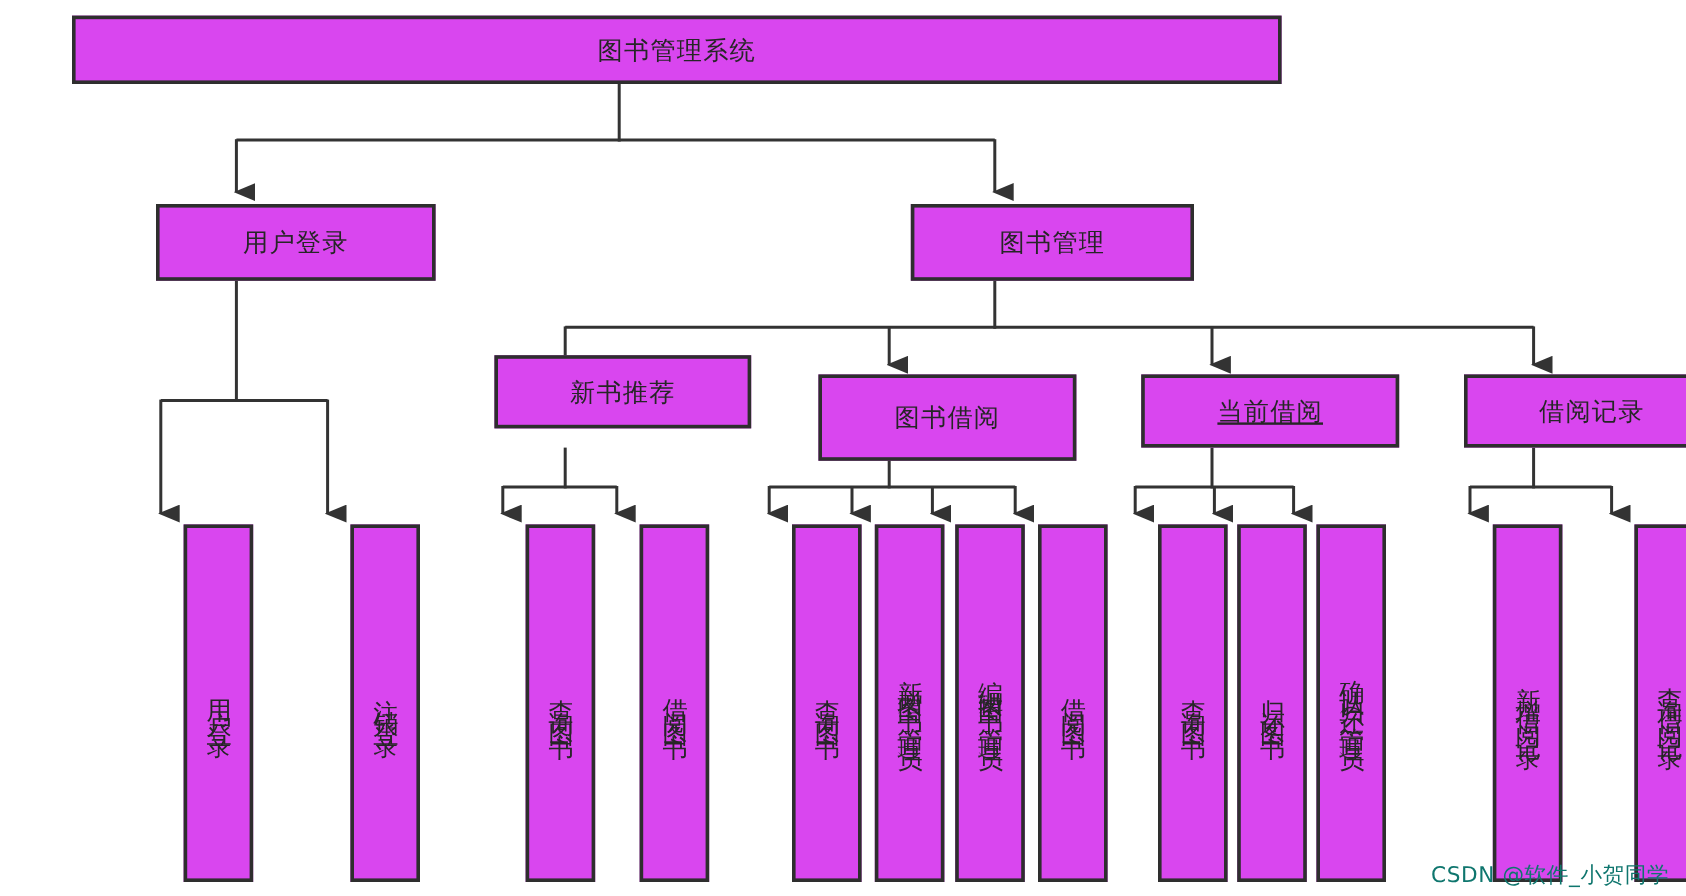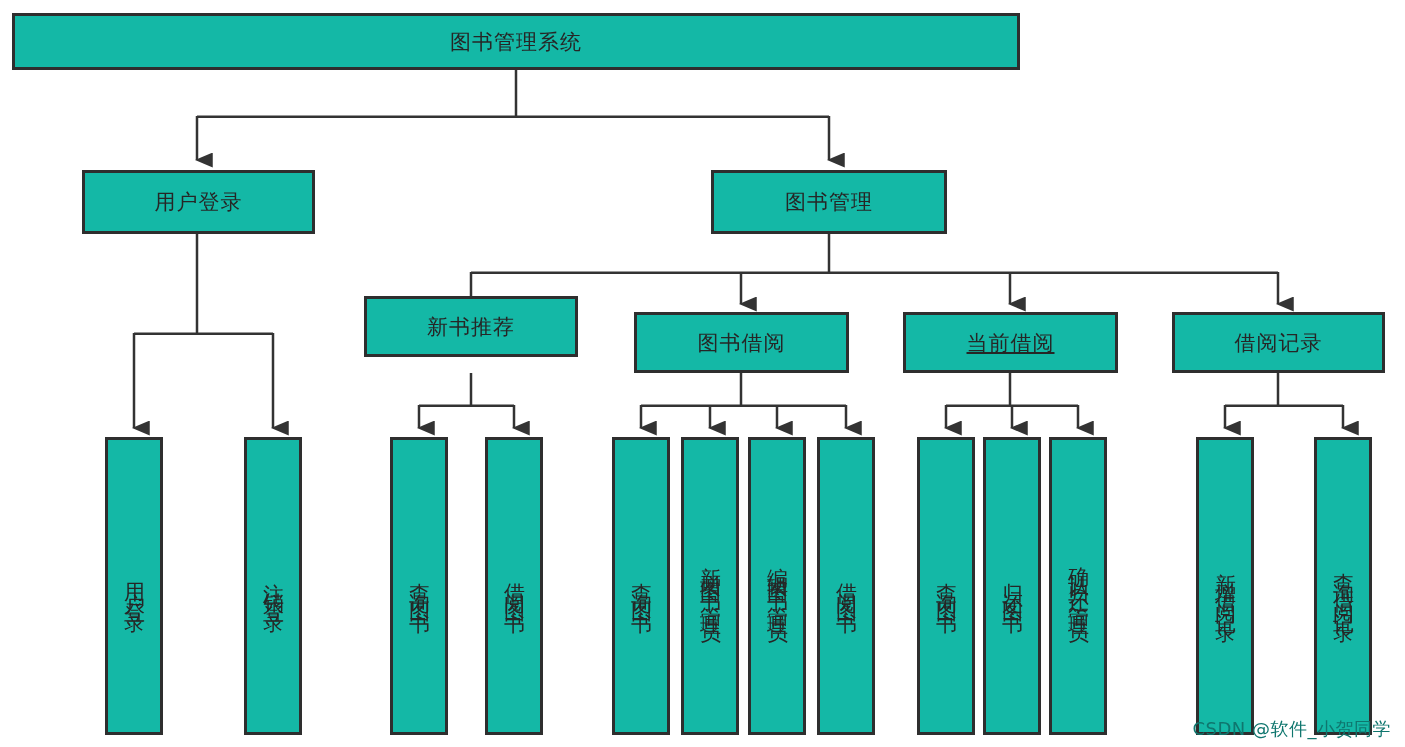--- a/index.html
+++ b/index.html
@@ -12,28 +12,29 @@
     overflow: hidden;
   }
   .connectors {
     position: absolute;
     left: 0; top: 0;
     width: 1405px; height: 747px;
     pointer-events: none;
   }
   .node {
     position: absolute;
-    background: #14b8a6;
+    background: #d946ef;
     border: 3px solid #2e2e2e;
     box-sizing: border-box;
     display: flex;
     align-items: center;
     justify-content: center;
     color: #262626;
     z-index: 2;
+    margin-left: 48px;
   }
   .node-h .lbl {
     font-size: 21px;
     letter-spacing: 1px;
     white-space: nowrap;
   }
   .node-v .lbl {
     writing-mode: vertical-rl;
     text-orientation: mixed;
     font-size: 21px;
@@ -128,21 +129,21 @@
   <div class="node node-h" style="left:82px; top:170px; width:233px; height:64px;">
     <span class="lbl">用户登录</span>
   </div>
   <div class="node node-h" style="left:711px; top:170px; width:236px; height:64px;">
     <span class="lbl">图书管理</span>
   </div>
 
   <div class="node node-h" style="left:364px; top:296px; width:214px; height:61px;">
     <span class="lbl">新书推荐</span>
   </div>
-  <div class="node node-h" style="left:634px; top:312px; width:215px; height:61px;">
+  <div class="node node-h" style="left:634px; top:312px; width:215px; height:72px;">
     <span class="lbl">图书借阅</span>
   </div>
   <div class="node node-h" style="left:903px; top:312px; width:215px; height:61px;text-decoration:underline;">
     <span class="lbl">当前借阅</span>
   </div>
   <div class="node node-h" style="left:1172px; top:312px; width:213px; height:61px;">
     <span class="lbl">借阅记录</span>
   </div>
 
   <div class="node node-v" style="left:105px; top:437px; width:58px; height:298px;">

